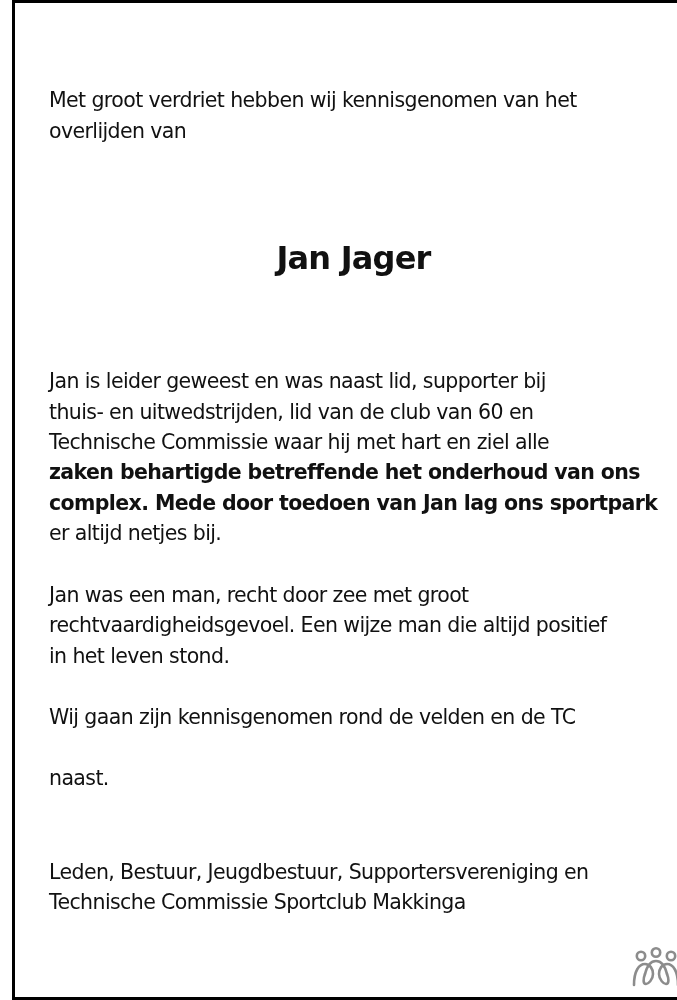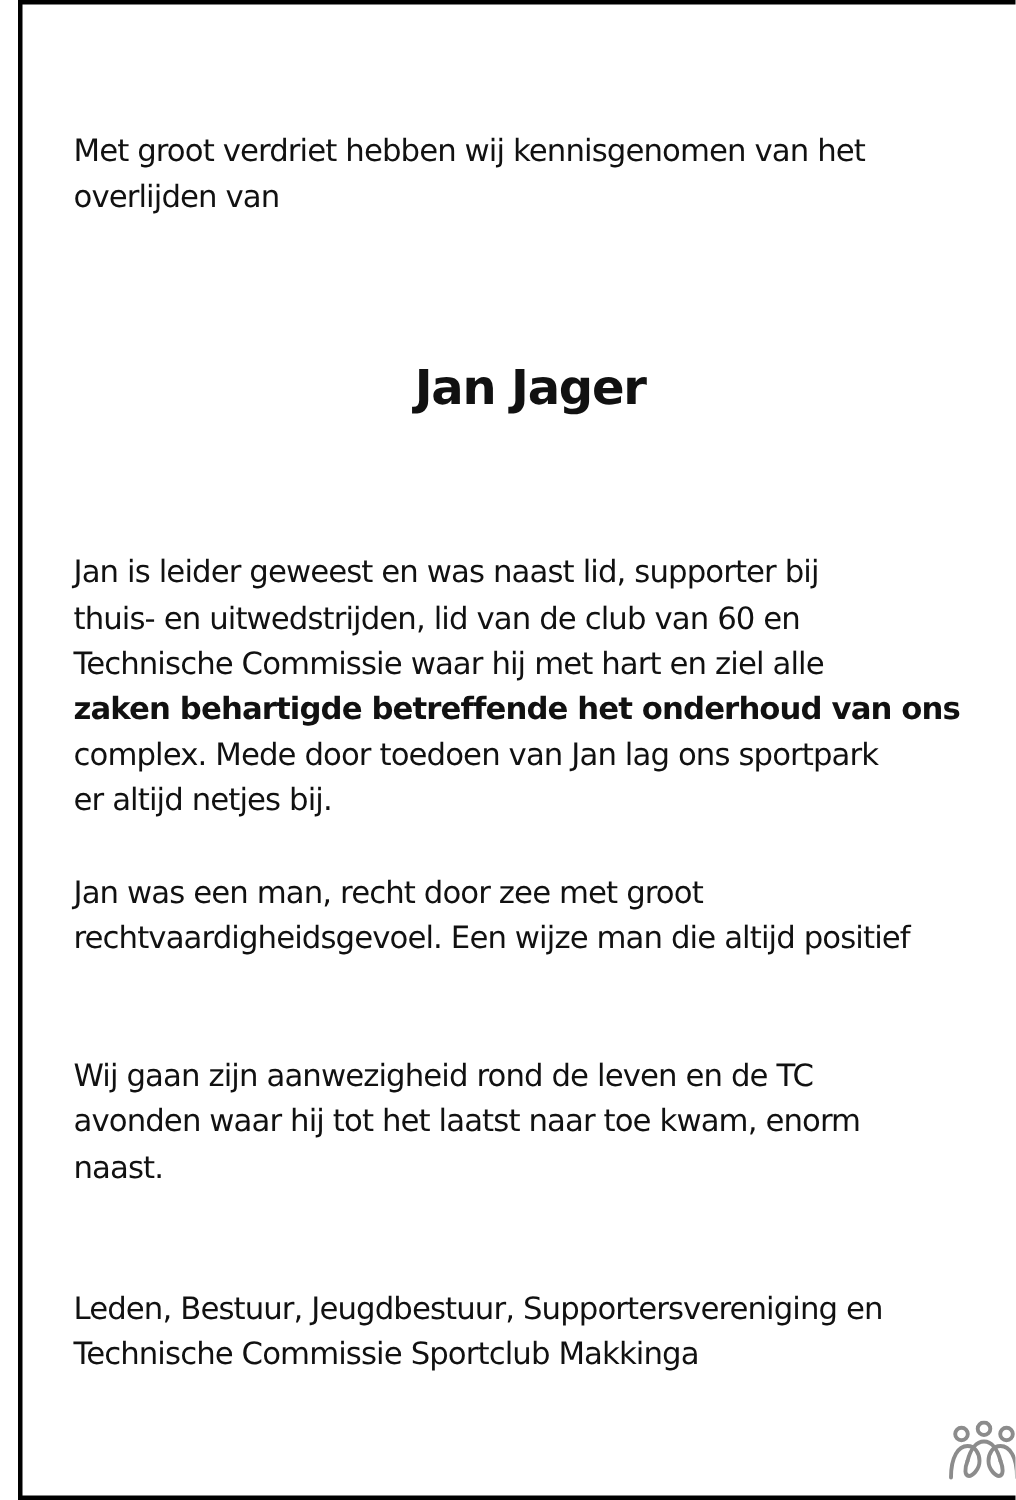--- a/index.html
+++ b/index.html
@@ -63,28 +63,28 @@
 
   <div class="line" style="top:82px;">Met groot verdriet hebben wij kennisgenomen van het</div>
   <div class="line" style="top:113px;">overlijden van</div>
 
   <div class="title">Jan Jager</div>
 
   <div class="line" style="top:363px;text-align:center;">Jan is leider geweest en was naast lid, supporter bij</div>
   <div class="line" style="top:394px;">thuis- en uitwedstrijden, lid van de club van 60 en</div>
   <div class="line" style="top:424px;">Technische Commissie waar hij met hart en ziel alle</div>
   <div class="line" style="top:454px;font-weight:bold;">zaken behartigde betreffende het onderhoud van ons</div>
-  <div class="line" style="top:485px;">complex. Mede door toedoen van Jan lag ons sportpark</div>
+  <div class="line" style="top:485px;font-weight:bold;">complex. Mede door toedoen van Jan lag ons sportpark</div>
   <div class="line" style="top:515px;">er altijd netjes bij.</div>
 
   <div class="line" style="top:577px;text-align:center;">Jan was een man, recht door zee met groot</div>
   <div class="line" style="top:607px;">rechtvaardigheidsgevoel. Een wijze man die altijd positief</div>
+  <div class="line" style="top:638px;">in het leven stond.</div>
 
-  <div class="line" style="top:699px;">Wij gaan zijn aanwezigheid rond de leven en de TC</div>
-  <div class="line" style="top:729px;">avonden waar hij tot het laatst naar toe kwam, enorm</div>
+  <div class="line" style="top:699px;">Wij gaan zijn kennisgenomen rond de velden en de TC</div>
   <div class="line" style="top:760px;">naast.</div>
 
   <div class="line" style="top:854px;">Leden, Bestuur, Jeugdbestuur, Supportersvereniging en</div>
   <div class="line" style="top:884px;">Technische Commissie Sportclub Makkinga</div>
 
   <svg class="people-icon" viewBox="0 0 50 40" fill="none" stroke="#8c8c8c" stroke-width="2.6" stroke-linecap="round" stroke-linejoin="round">
 
     <circle cx="10" cy="9" r="4.2"></circle>
     <circle cx="25" cy="5.5" r="4.2"></circle>
     <circle cx="40" cy="9" r="4.2"></circle>

